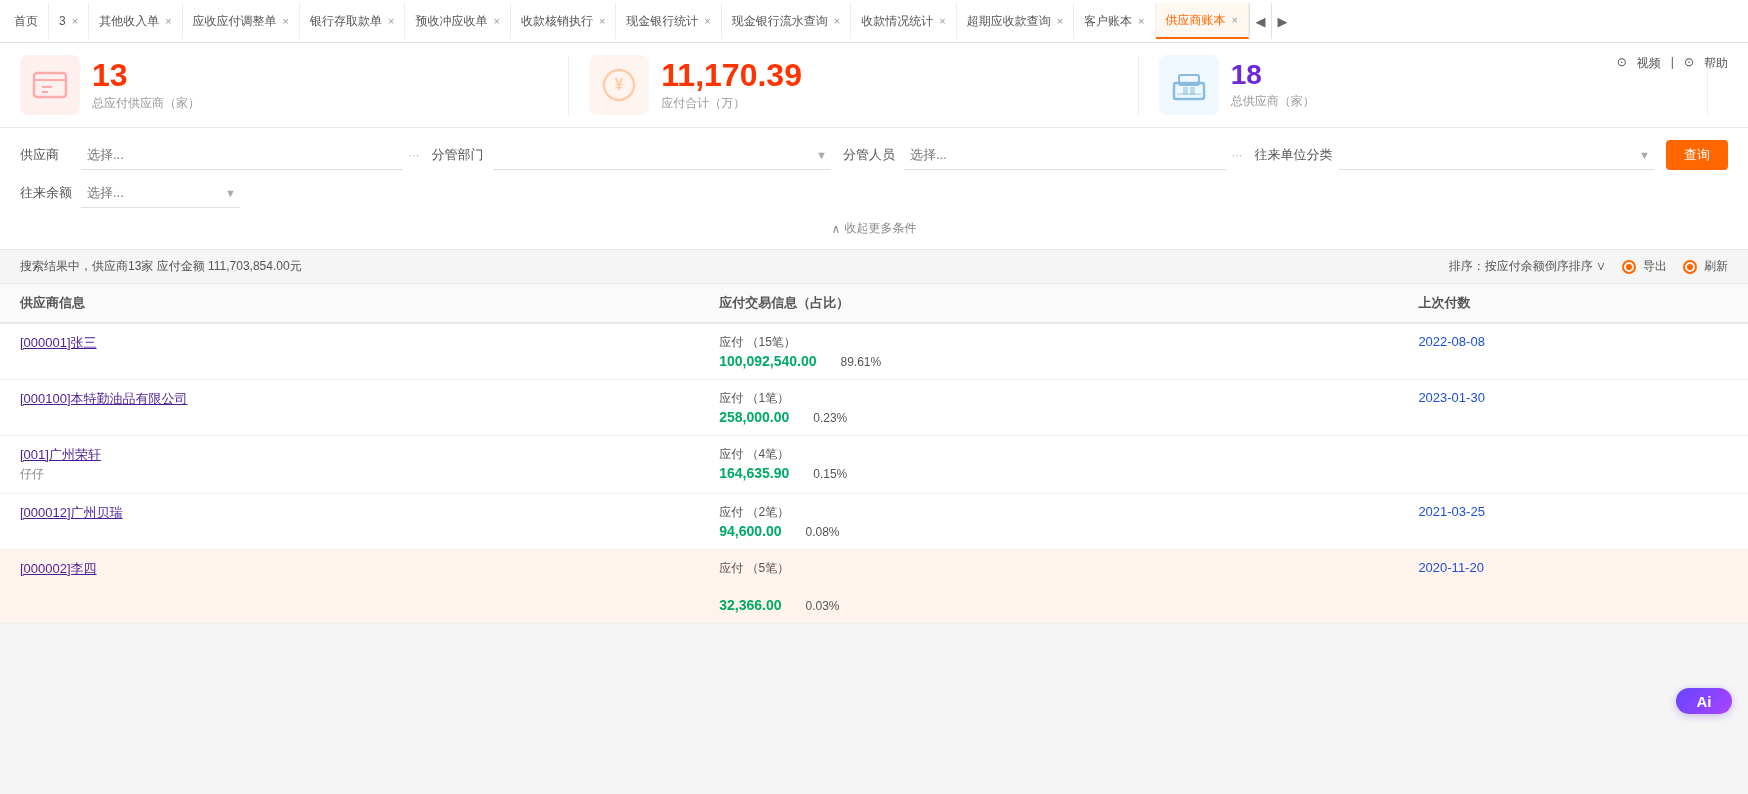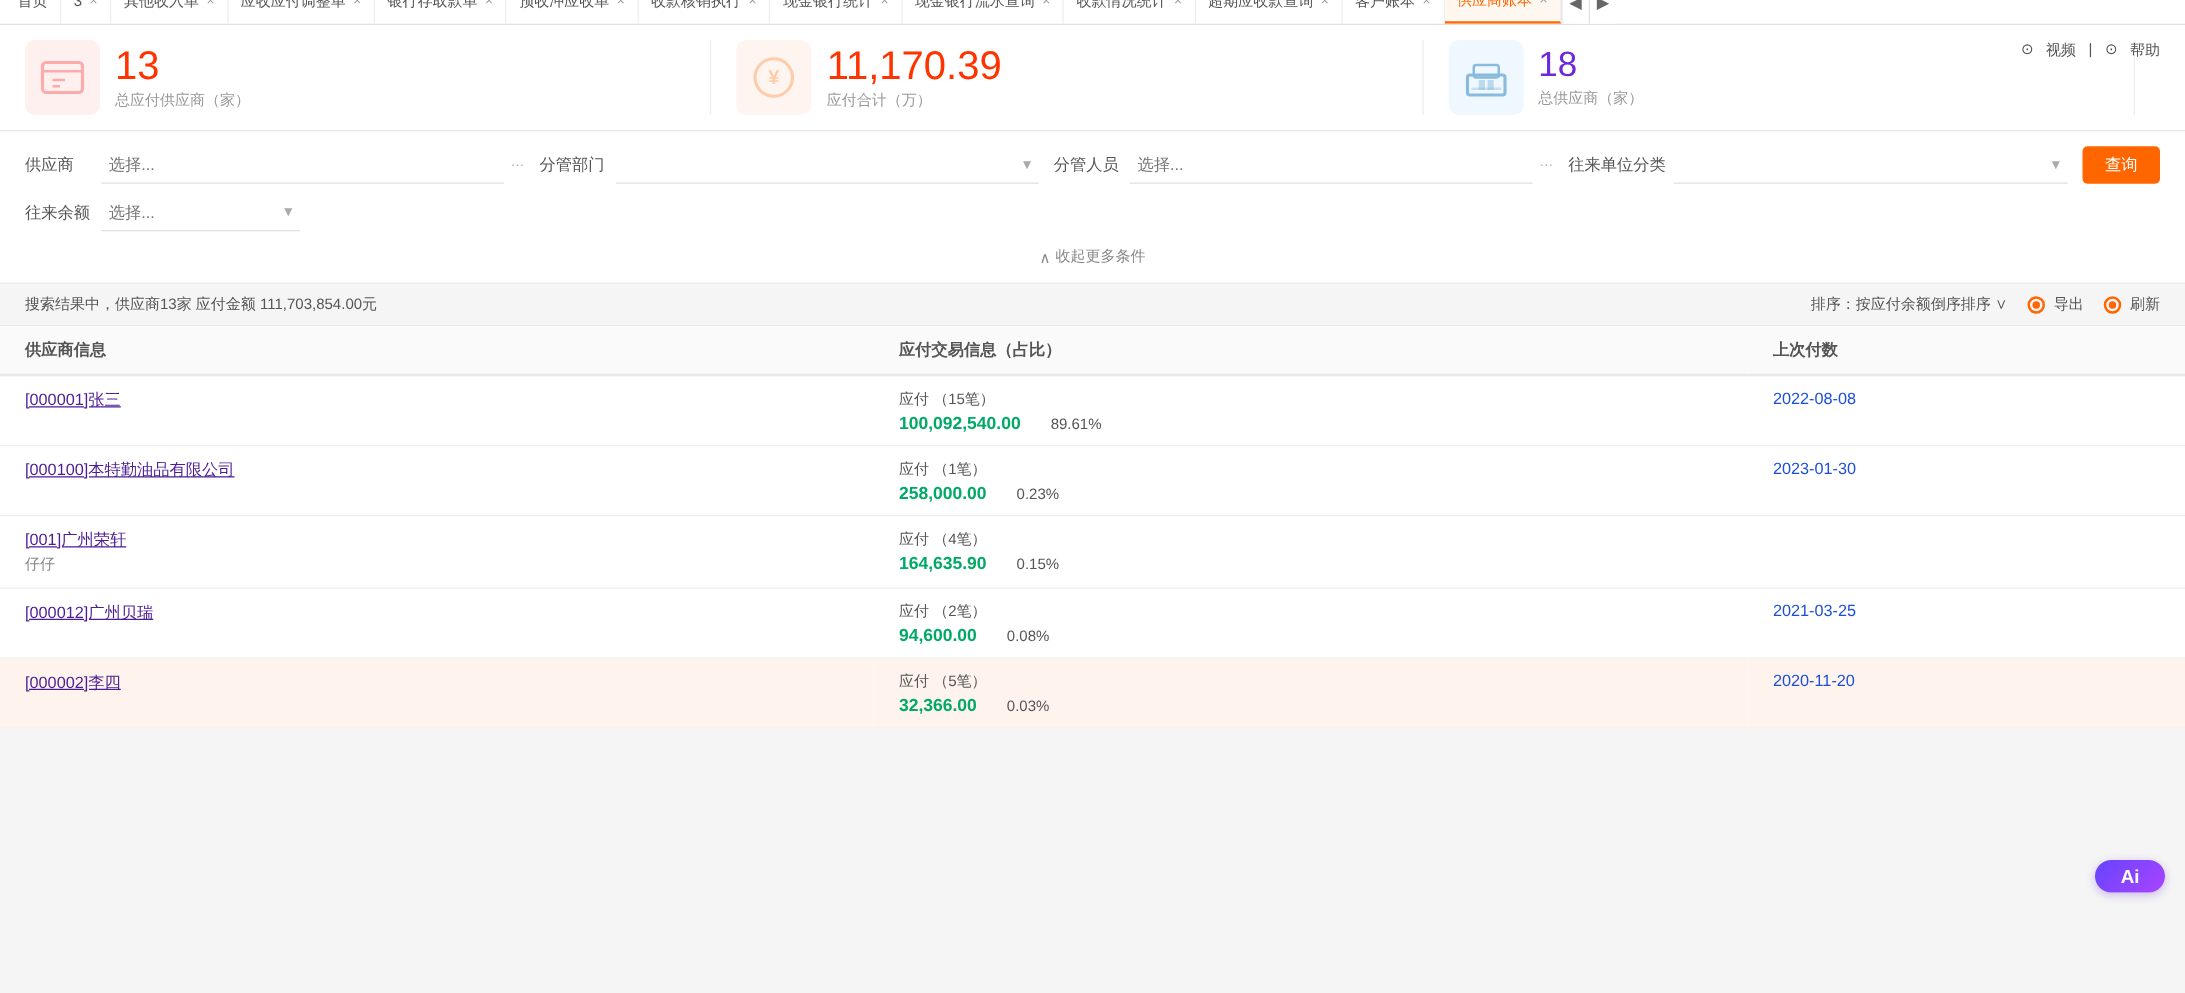--- a/index.html
+++ b/index.html
@@ -1,24 +1,24 @@
 <!DOCTYPE html>
 <html><head>
   <meta charset="utf-8">
   <style>
     * { margin: 0; padding: 0; box-sizing: border-box; }
     body { font-family: "Microsoft YaHei", "SimHei", Arial, sans-serif; font-size: 13px; background: #f5f5f5; color: #333; overflow-x: hidden; }
 
     
     .top-nav {
       display: flex;
-      align-items: flex-end;
+      align-items: center;
       background: #fff;
       border-bottom: 1px solid #e0e0e0;
-      height: 20px;
+      height: 43px;
       padding: 0 4px;
       overflow: hidden;
     }
     .nav-tab {
       display: flex;
       align-items: center;
       padding: 0 10px;
       height: 36px;
       white-space: nowrap;
       cursor: pointer;
@@ -67,21 +67,21 @@
       border-radius: 8px;
       display: flex;
       align-items: center;
       justify-content: center;
       font-size: 28px;
       flex-shrink: 0;
     }
     .stat-icon-pink { background: #fff0f0; color: #ffaaaa; }
     .stat-icon-orange { background: #fff5f0; color: #ffccaa; }
     .stat-icon-blue { background: #f0f8ff; color: #88bbdd; }
-    .stat-text .big-num { font-size: 32px; font-weight: normal; color: #ff3300; line-height: 1.1; }
+    .stat-text .big-num { font-size: 32px; font-weight: bold; color: #ff3300; line-height: 1.1; }
     .stat-text .big-num.dark { color: #6d28d9; font-size: 28px; }
     .stat-text .label { font-size: 12px; color: #999; margin-top: 2px; }
     .top-right-links {
       position: absolute;
       right: 20px;
       top: 12px;
       display: flex;
       gap: 10px;
       font-size: 12px;
       color: #666;
@@ -473,21 +473,21 @@
               <span class="ap-amount">94,600.00</span>
               <span class="ap-percent">0.08%</span>
             </div>
           </td>
           <td><span class="last-pay-date">2021-03-25</span></td>
         </tr>
         <tr class="highlighted">
           <td><a class="supplier-link">[000002]李四</a></td>
           <td>
             <div class="ap-count">应付 （5笔）</div>
-            <div style="display:flex;align-items:baseline;gap:12px;margin-top:2px;">
+            <div style="display:flex;align-items:baseline;gap:12px;margin-top:20px;">
               <span class="ap-amount">32,366.00</span>
               <span class="ap-percent">0.03%</span>
             </div>
           </td>
           <td><span class="last-pay-date">2020-11-20</span></td>
         </tr>
       </tbody>
   </table>
 </div>
 

